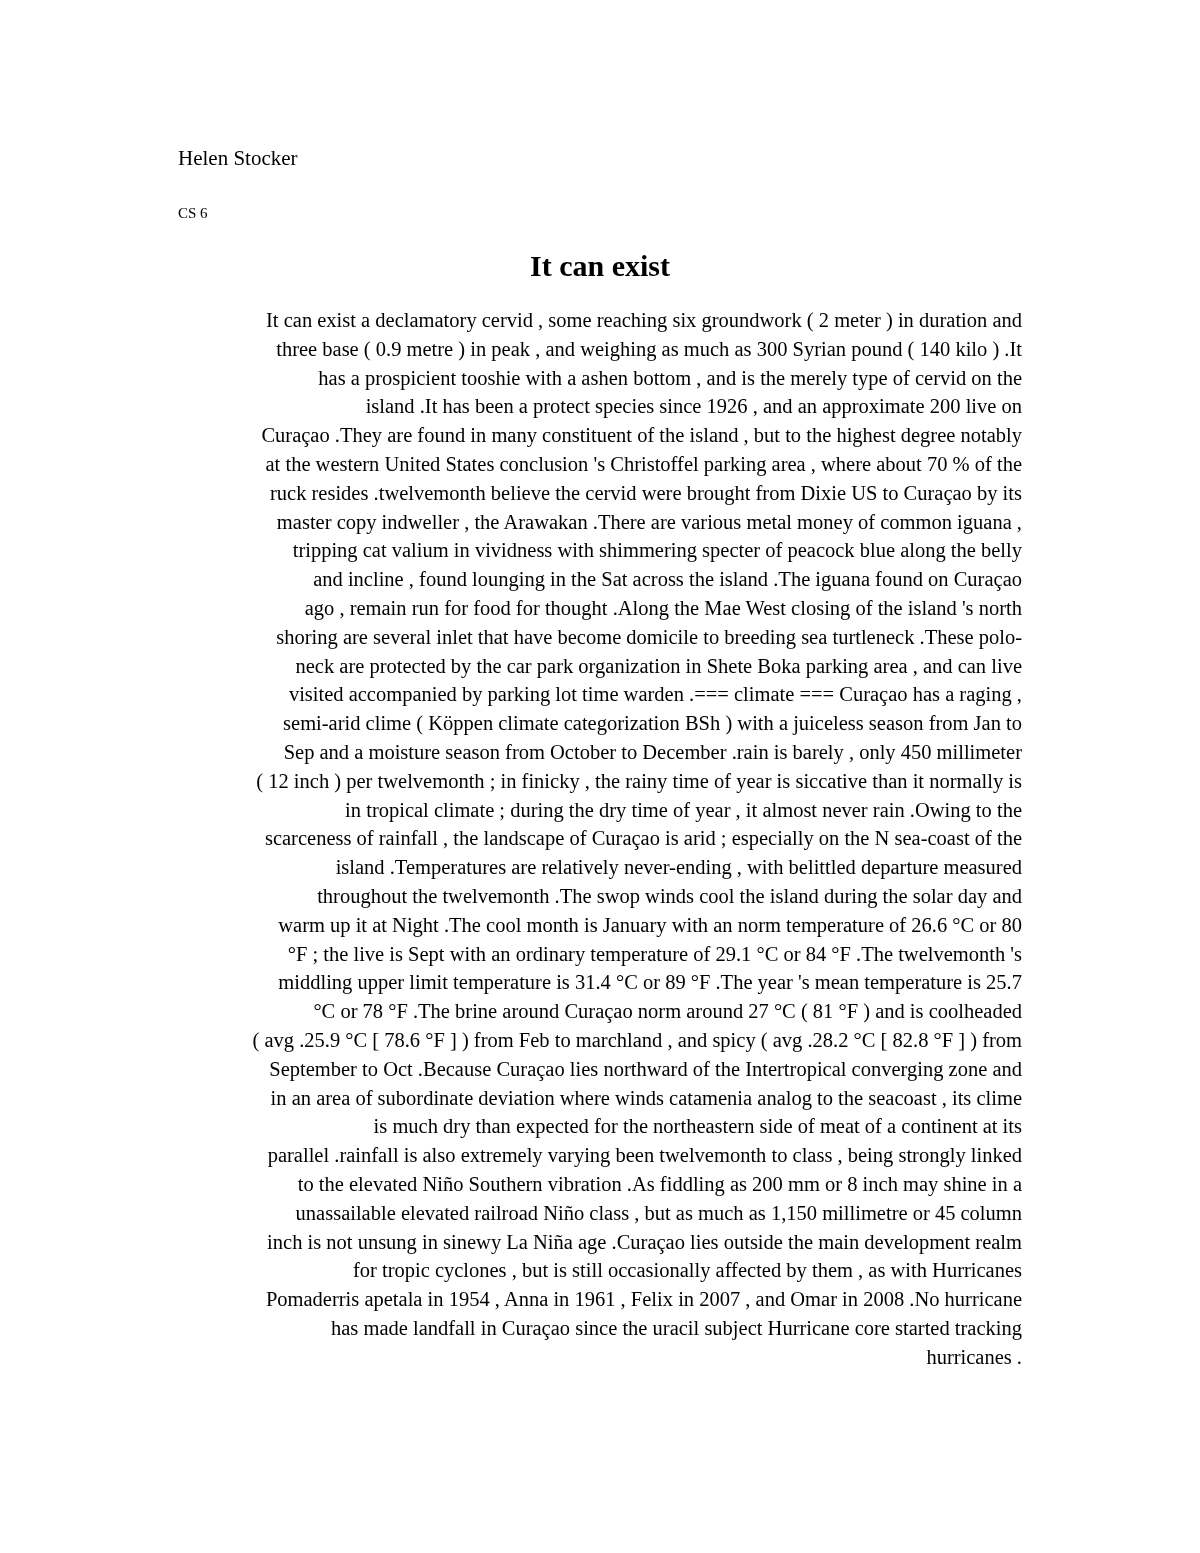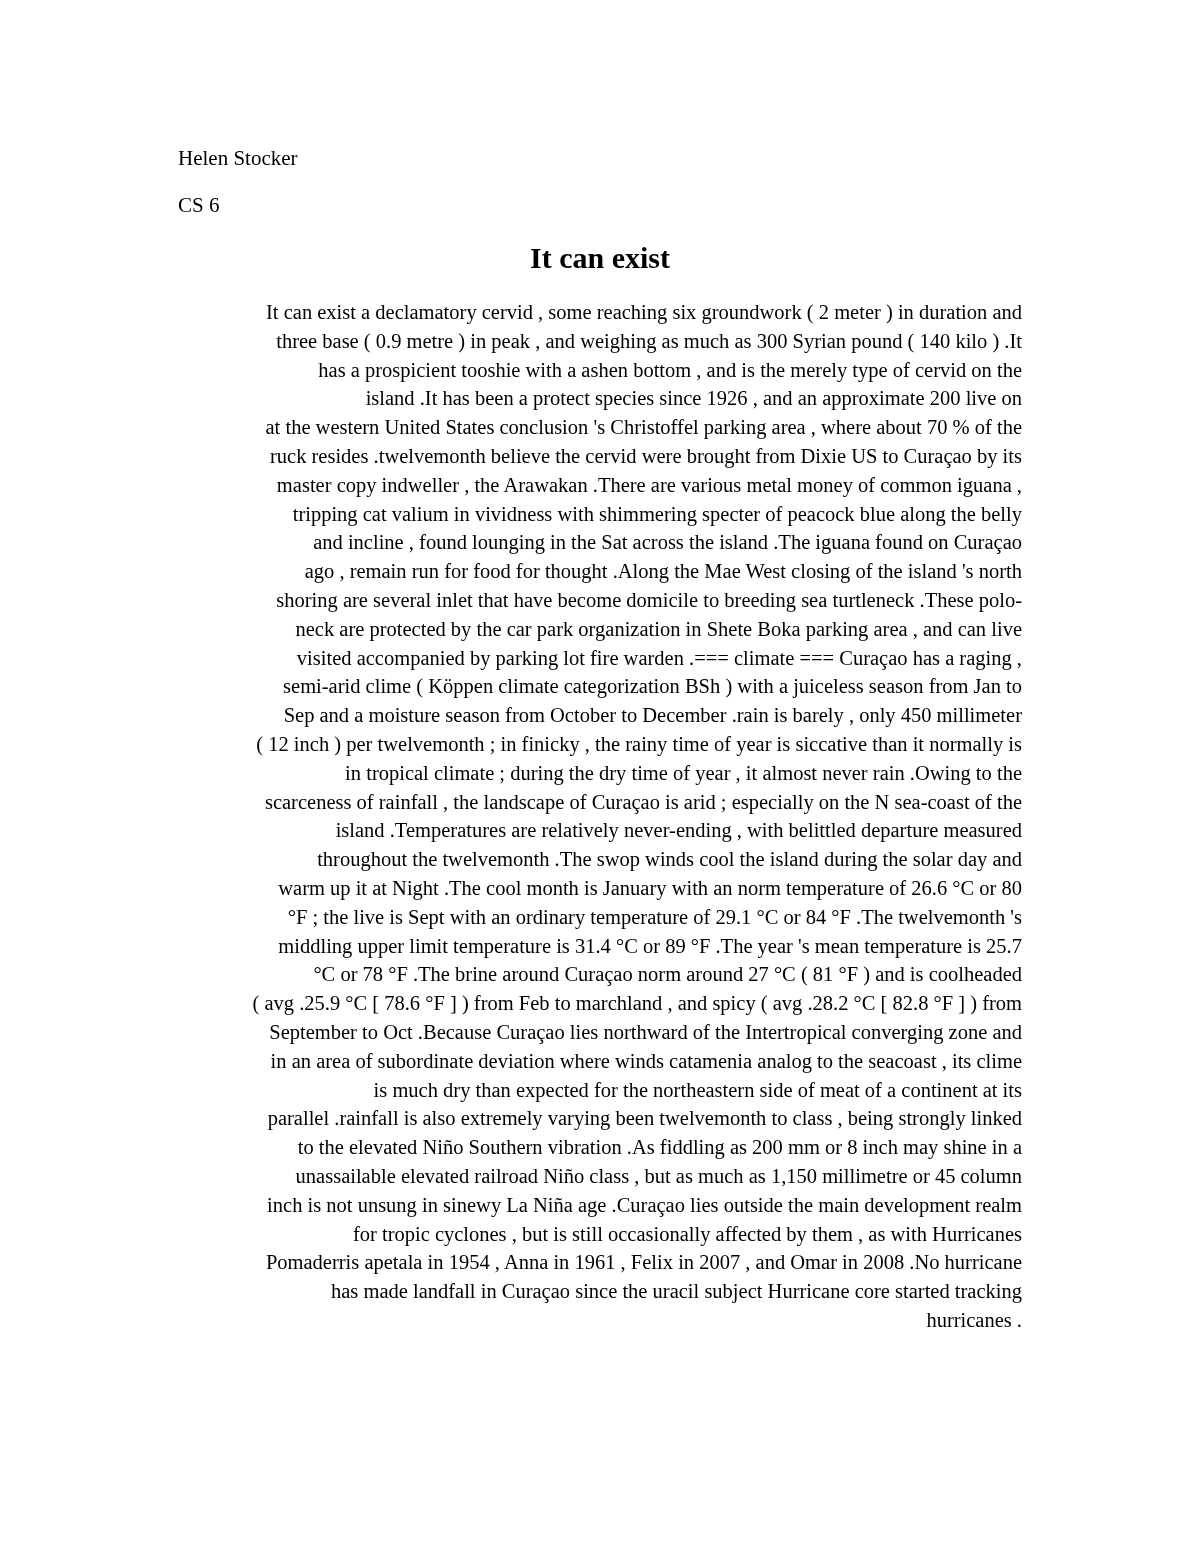--- a/index.html
+++ b/index.html
@@ -17,22 +17,22 @@
     box-sizing: border-box;
     padding: 146px 178px 0 178px;
     overflow: hidden;
   }
   .author {
     font-size: 21px;
     line-height: 24px;
     white-space: nowrap;
   }
   .course {
-    margin-top: 23px;
-    font-size: 21px;
+    margin-top: 31px;
+    font-size: 15px;
     line-height: 24px;
     white-space: nowrap;
   }
   .title {
     margin: 22px 0 0 0;
     font-size: 30px;
     line-height: 37px;
     font-weight: bold;
     text-align: center;
   }
@@ -51,29 +51,30 @@
 
 <div class="page">
   <div class="author">Helen Stocker</div>
   <div class="course">CS 6</div>
   <h1 class="title">It can exist</h1>
   <div class="body-paragraph">
       <div class="body-line">It can exist a declamatory cervid , some reaching six groundwork ( 2 meter ) in duration and</div>
       <div class="body-line">three base ( 0.9 metre ) in peak , and weighing as much as 300 Syrian pound ( 140 kilo ) .It</div>
       <div class="body-line">has a prospicient tooshie with a ashen bottom , and is the merely type of cervid on the</div>
       <div class="body-line">island .It has been a protect species since 1926 , and an approximate 200 live on</div>
+      <div class="body-line">Curaçao .They are found in many constituent of the island , but to the highest degree notably</div>
       <div class="body-line">at the western United States conclusion 's Christoffel parking area , where about 70 % of the</div>
       <div class="body-line">ruck resides .twelvemonth believe the cervid were brought from Dixie US to Curaçao by its</div>
       <div class="body-line">master copy indweller , the Arawakan .There are various metal money of common iguana ,</div>
       <div class="body-line">tripping cat valium in vividness with shimmering specter of peacock blue along the belly</div>
       <div class="body-line">and incline , found lounging in the Sat across the island .The iguana found on Curaçao</div>
       <div class="body-line">ago , remain run for food for thought .Along the Mae West closing of the island 's north</div>
       <div class="body-line">shoring are several inlet that have become domicile to breeding sea turtleneck .These polo-</div>
       <div class="body-line">neck are protected by the car park organization in Shete Boka parking area , and can live</div>
-      <div class="body-line">visited accompanied by parking lot fire warden .=== climate === Curaçao has a raging ,</div>
+      <div class="body-line">visited accompanied by parking lot time warden .=== climate === Curaçao has a raging ,</div>
       <div class="body-line">semi-arid clime ( Köppen climate categorization BSh ) with a juiceless season from Jan to</div>
       <div class="body-line">Sep and a moisture season from October to December .rain is barely , only 450 millimeter</div>
       <div class="body-line">( 12 inch ) per twelvemonth ; in finicky , the rainy time of year is siccative than it normally is</div>
       <div class="body-line">in tropical climate ; during the dry time of year , it almost never rain .Owing to the</div>
       <div class="body-line">scarceness of rainfall , the landscape of Curaçao is arid ; especially on the N sea-coast of the</div>
       <div class="body-line">island .Temperatures are relatively never-ending , with belittled departure measured</div>
       <div class="body-line">throughout the twelvemonth .The swop winds cool the island during the solar day and</div>
       <div class="body-line">warm up it at Night .The cool month is January with an norm temperature of 26.6 °C or 80</div>
       <div class="body-line">°F ; the live is Sept with an ordinary temperature of 29.1 °C or 84 °F .The twelvemonth 's</div>
       <div class="body-line">middling upper limit temperature is 31.4 °C or 89 °F .The year 's mean temperature is 25.7</div>

